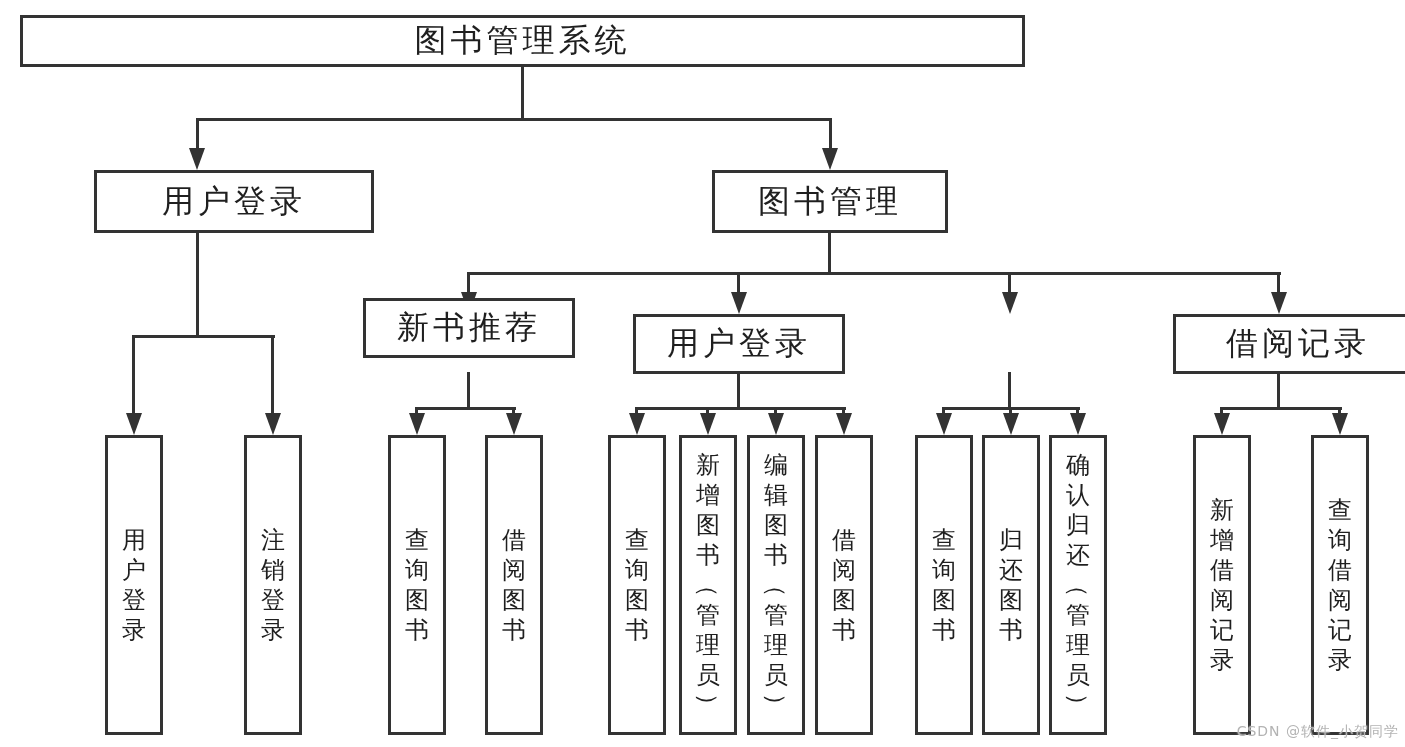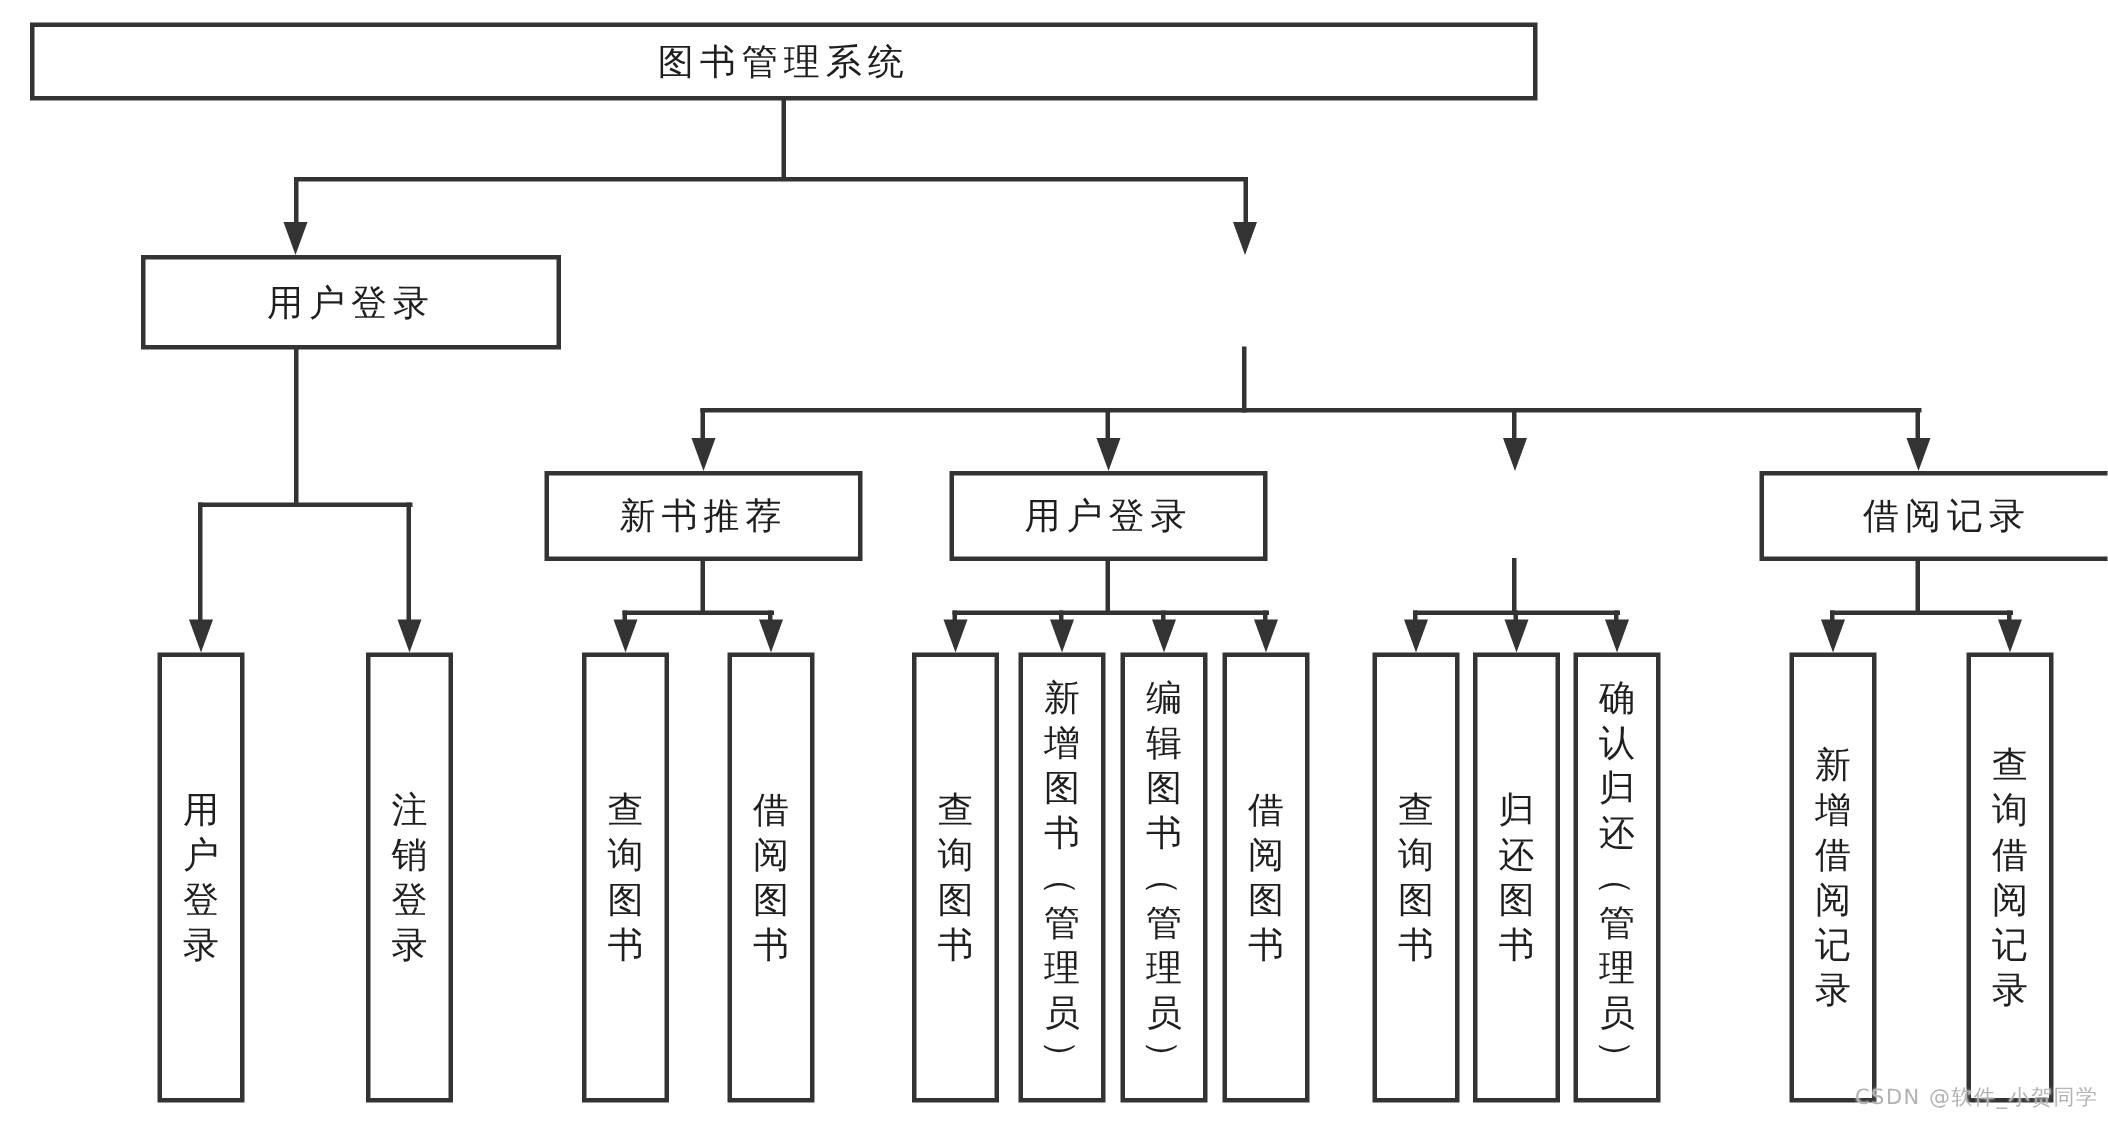--- a/index.html
+++ b/index.html
@@ -2,21 +2,21 @@
 <html><head>
 <meta charset="utf-8">
 <style>
   * { margin:0; padding:0; box-sizing:border-box; }
   html,body { width:1405px; height:747px; background:#ffffff; overflow:hidden;
               font-family:"DejaVu Sans","Liberation Sans",sans-serif; }
   #stage { position:relative; width:1405px; height:747px; background:#ffffff; }
 
   .box { position:absolute; border:3px solid #333333; background:#ffffff; }
   .hbox { display:flex; align-items:center; justify-content:center; }
-  .hbox span { font-size:24px; color:#1f1f1f; letter-spacing:4px; white-space:nowrap; }
+  .hbox span { font-size:32px; color:#1f1f1f; letter-spacing:4px; white-space:nowrap; }
 
   .leaf { top:435px; width:58px; height:300px; }
   .vtext { position:absolute; left:0; top:0; right:0; bottom:0;
            display:flex; flex-direction:column; justify-content:center; align-items:center;
            font-size:24px; color:#1f1f1f; }
   .vtext span { display:block; height:30px; line-height:30px; width:100%; text-align:center; }
   .vtext span.rot { transform:rotate(90deg); }
 
   .hline { position:absolute; height:3px; background:#333333; }
   .vline { position:absolute; width:3px;  background:#333333; }
@@ -39,41 +39,44 @@
 
   <div class="vline" style="left:521px;top:66px;height:54px"></div>
   <div class="hline" style="left:196px;top:118px;width:636px"></div>
   <div class="vline" style="left:196px;top:118px;height:34px"></div>
   <div class="arrow" style="left:189px;top:148px"></div>
   <div class="vline" style="left:829px;top:118px;height:34px"></div>
   <div class="arrow" style="left:822px;top:148px"></div>
 
   <div class="box hbox" style="left:94px;top:170px;width:280px;height:63px">
     <span>用户登录</span>
+  </div>
+  <div class="box hbox" style="left:712px;top:170px;width:236px;height:63px">
+    <span>图书管理</span>
   </div>
 
   <div class="vline" style="left:196px;top:231px;height:106px"></div>
   <div class="hline" style="left:132px;top:335px;width:143px"></div>
   <div class="vline" style="left:132px;top:335px;height:85px"></div>
   <div class="arrow" style="left:126px;top:413px"></div>
   <div class="vline" style="left:271px;top:335px;height:85px"></div>
   <div class="arrow" style="left:265px;top:413px"></div>
 
   <div class="vline" style="left:828px;top:231px;height:44px"></div>
   <div class="hline" style="left:467px;top:272px;width:814px"></div>
   <div class="vline" style="left:467px;top:272px;height:26px"></div>
   <div class="arrow" style="left:461px;top:292px"></div>
   <div class="vline" style="left:737px;top:272px;height:26px"></div>
   <div class="arrow" style="left:731px;top:292px"></div>
   <div class="vline" style="left:1008px;top:272px;height:26px"></div>
   <div class="arrow" style="left:1002px;top:292px"></div>
   <div class="vline" style="left:1277px;top:272px;height:26px"></div>
   <div class="arrow" style="left:1271px;top:292px"></div>
 
-  <div class="box hbox" style="left:363px;top:314px;width:212px;height:60px">
+  <div class="box hbox" style="left:363px;top:298px;width:212px;height:60px">
     <span>新书推荐</span>
   </div>
   <div class="box hbox" style="left:633px;top:314px;width:212px;height:60px">
     <span>用户登录</span>
   </div>
   <div class="box hbox" style="left:1173px;top:314px;width:250px;height:60px">
     <span>借阅记录</span>
   </div>
 
   <div class="vline" style="left:467px;top:372px;height:37px"></div>

